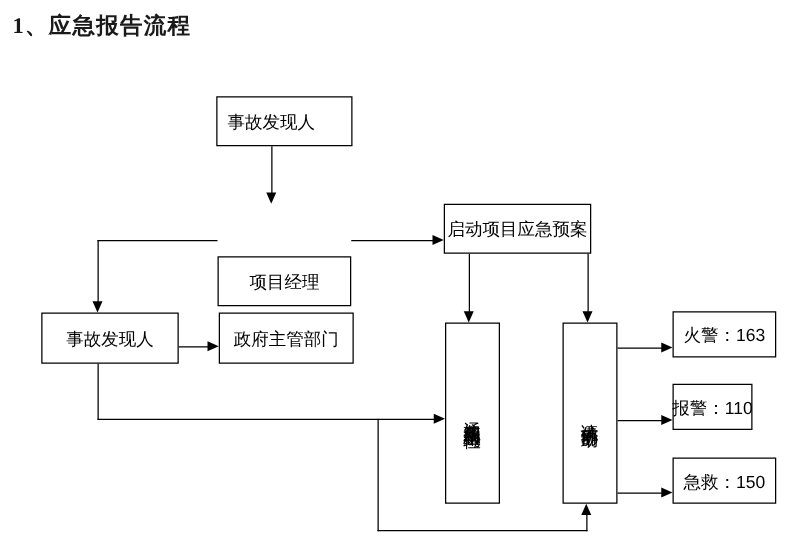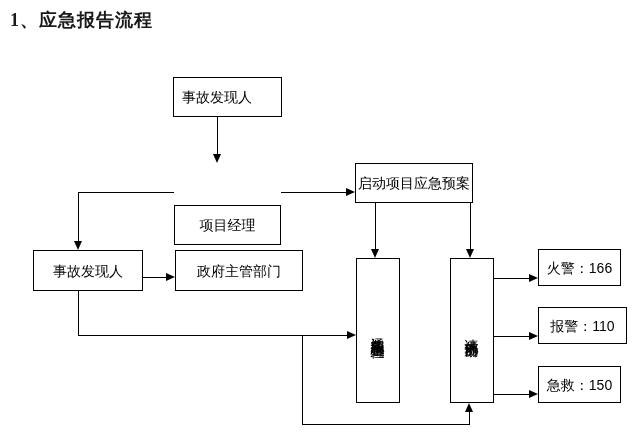--- a/index.html
+++ b/index.html
@@ -65,37 +65,37 @@
   </div>
 
   <div class="box" style="left:355px; top:163px; width:118px; height:40px;">
     <span>启动项目应急预案</span>
   </div>
 
   <div class="box" style="left:33px; top:250px; width:110px; height:41px;">
     <span>事故发现人</span>
   </div>
 
-  <div class="box" style="left:175px; top:250px; width:128px; height:41px;">
+  <div class="box" style="left:175px; top:250px; width:108px; height:41px;">
     <span>政府主管部门</span>
   </div>
 
   <div class="box vertical" style="left:356px; top:258px; width:44px; height:145px;">
     <span>通知各应急小组到位</span>
   </div>
 
   <div class="box vertical" style="left:450px; top:258px; width:44px; height:145px;">
     <span>请求外部协助</span>
   </div>
 
   <div class="box" style="left:538px; top:249px; width:83px; height:37px;">
-    <span>火警：166</span>
+    <span>火警：163</span>
   </div>
 
-  <div class="box" style="left:538px; top:307px; width:89px; height:37px;">
+  <div class="box" style="left:538px; top:307px; width:64px; height:37px;">
     <span>报警：110</span>
   </div>
 
   <div class="box" style="left:538px; top:366px; width:83px; height:37px;">
     <span>急救：150</span>
   </div>
 
   <div class="vline" style="left:217px; top:117px; height:38px;"></div>
   <div class="ah ah-down" style="left:213px; top:154px;"></div>
 

